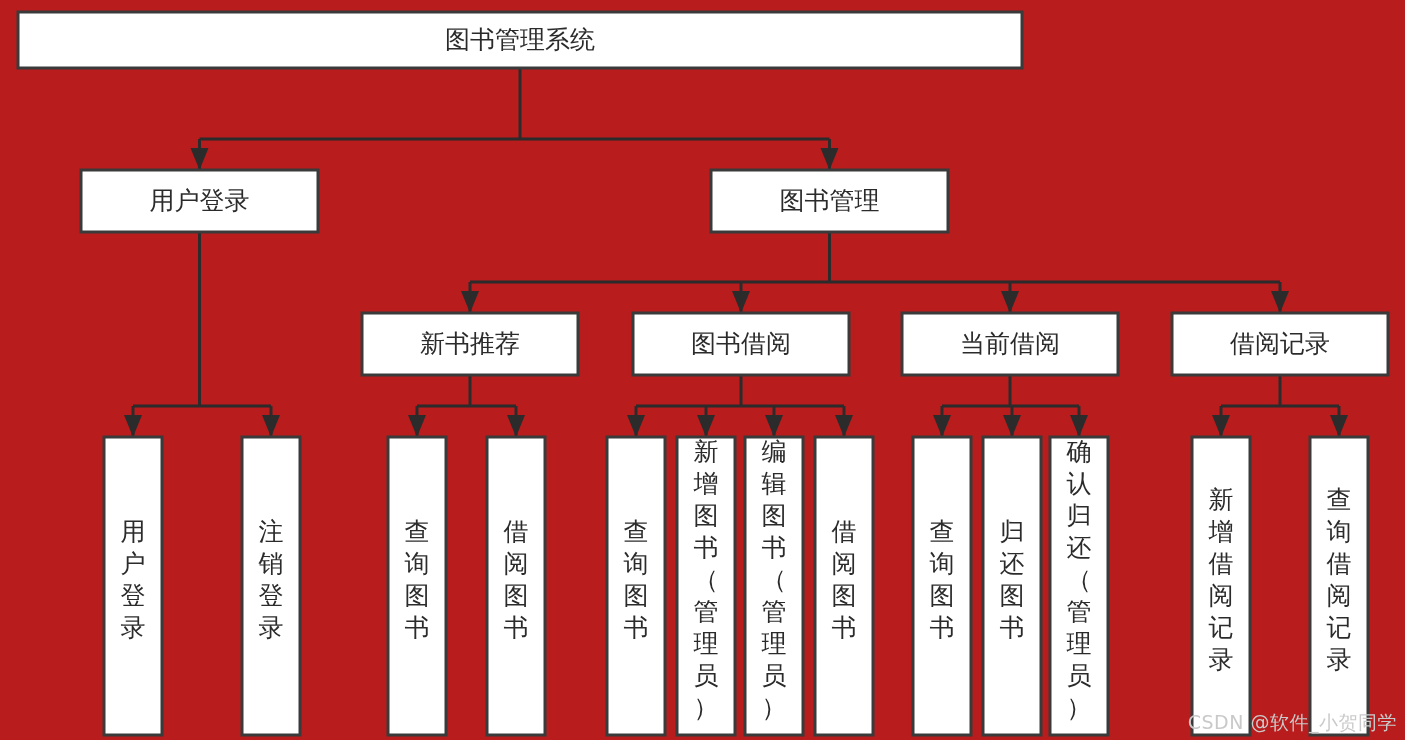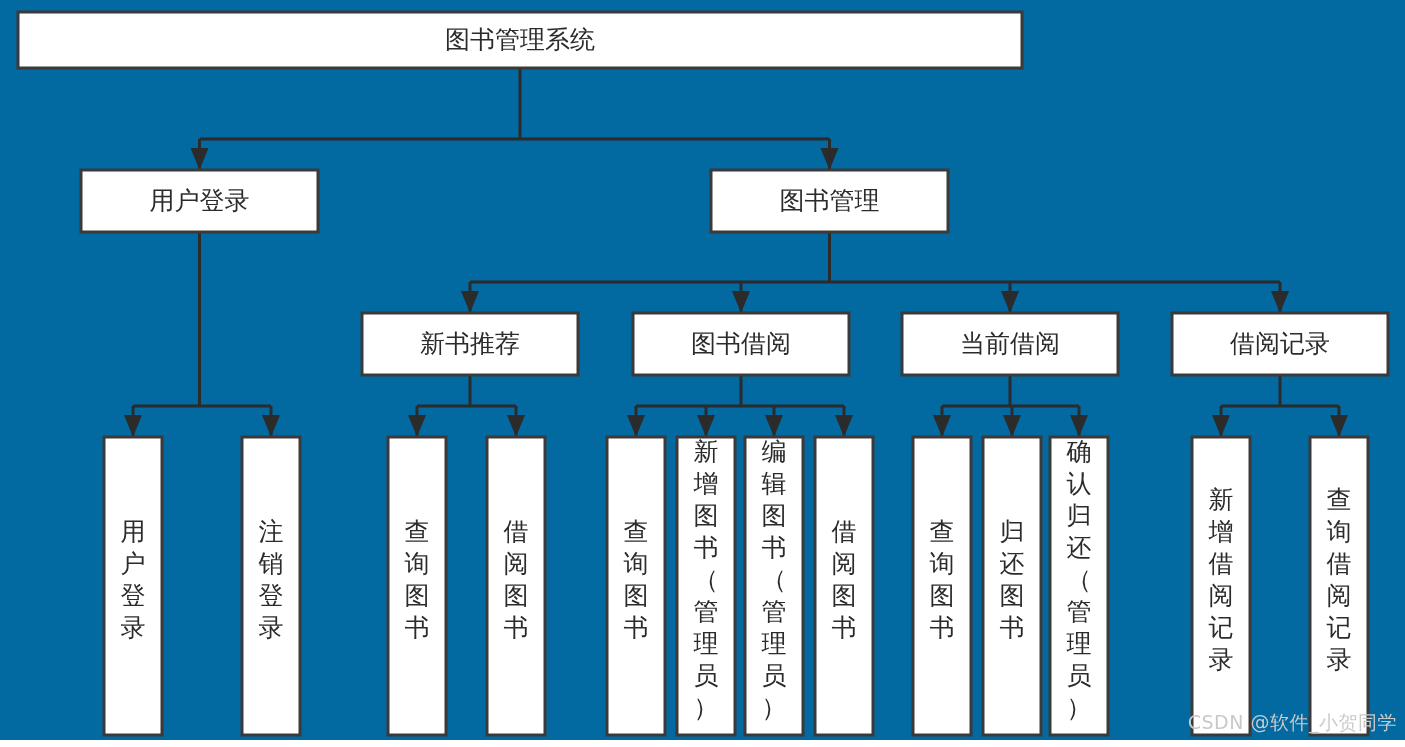--- a/index.html
+++ b/index.html
@@ -10,21 +10,21 @@
   body {
     width: 1405px;
     height: 747px;
     font-family: "DejaVu Sans", "Liberation Sans", sans-serif;
     overflow: hidden;
   }
   #diagram-root {
     position: relative;
     width: 1405px;
     height: 740px;
-    background: #0369a1;
+    background: #b91c1c;
   }
   svg.chart-svg {
     position: absolute;
     top: 0;
     left: 0;
     width: 1405px;
     height: 747px;
   }
   .node-box {
     fill: #ffffff;

